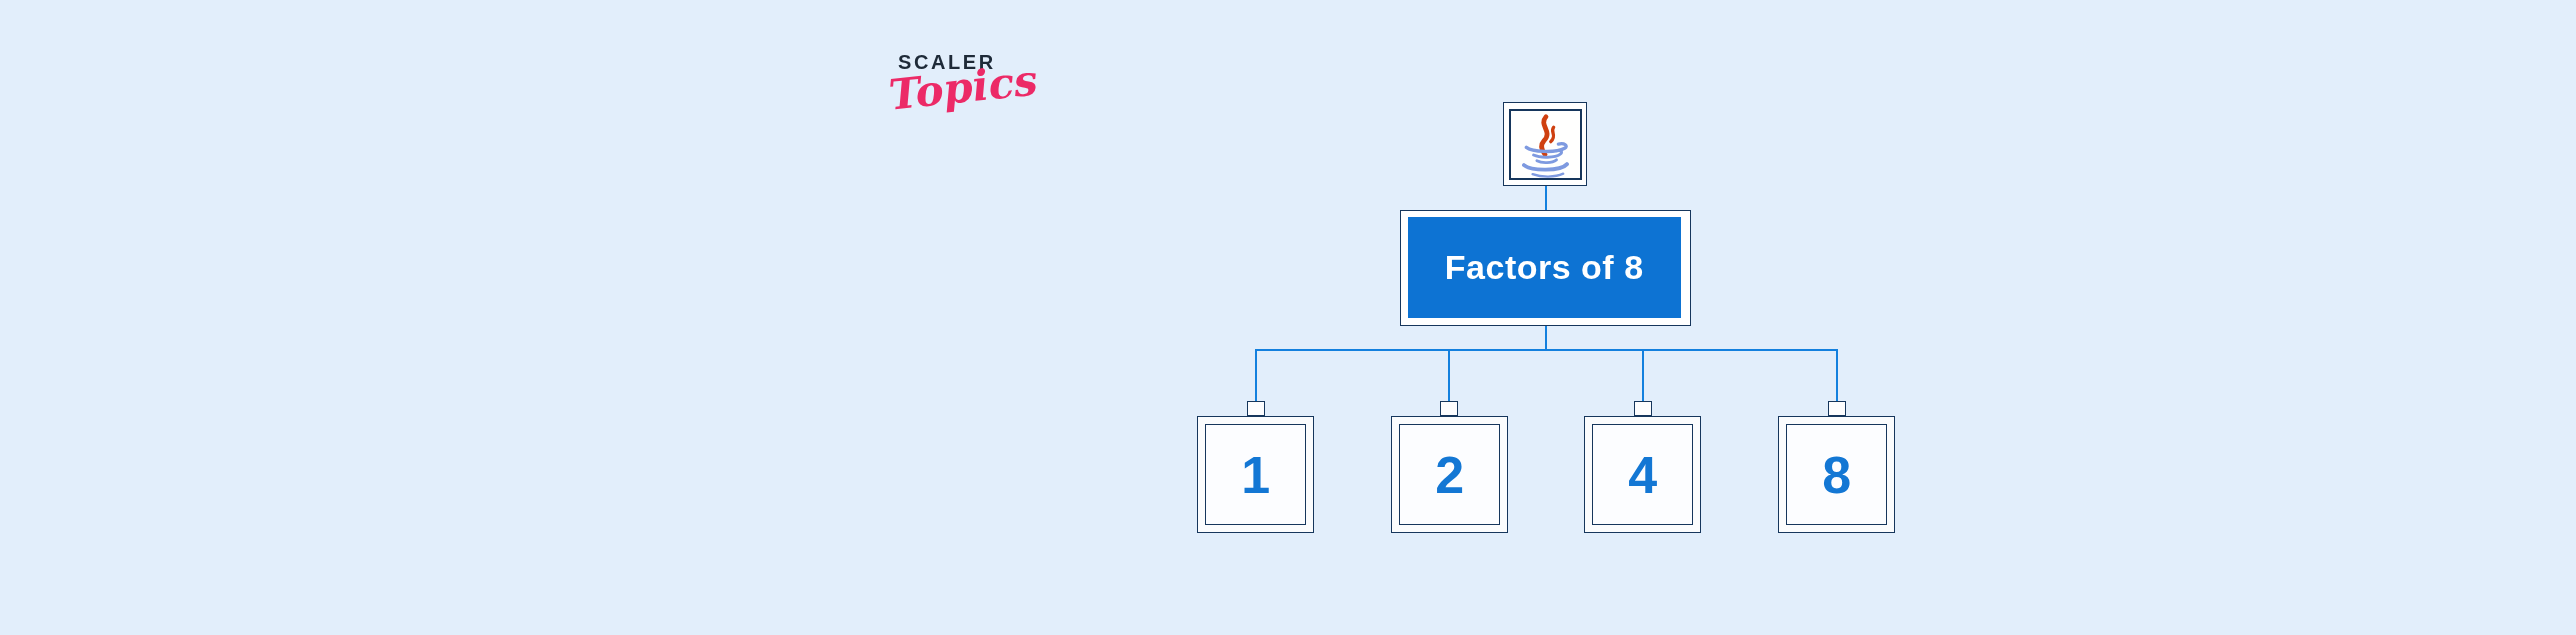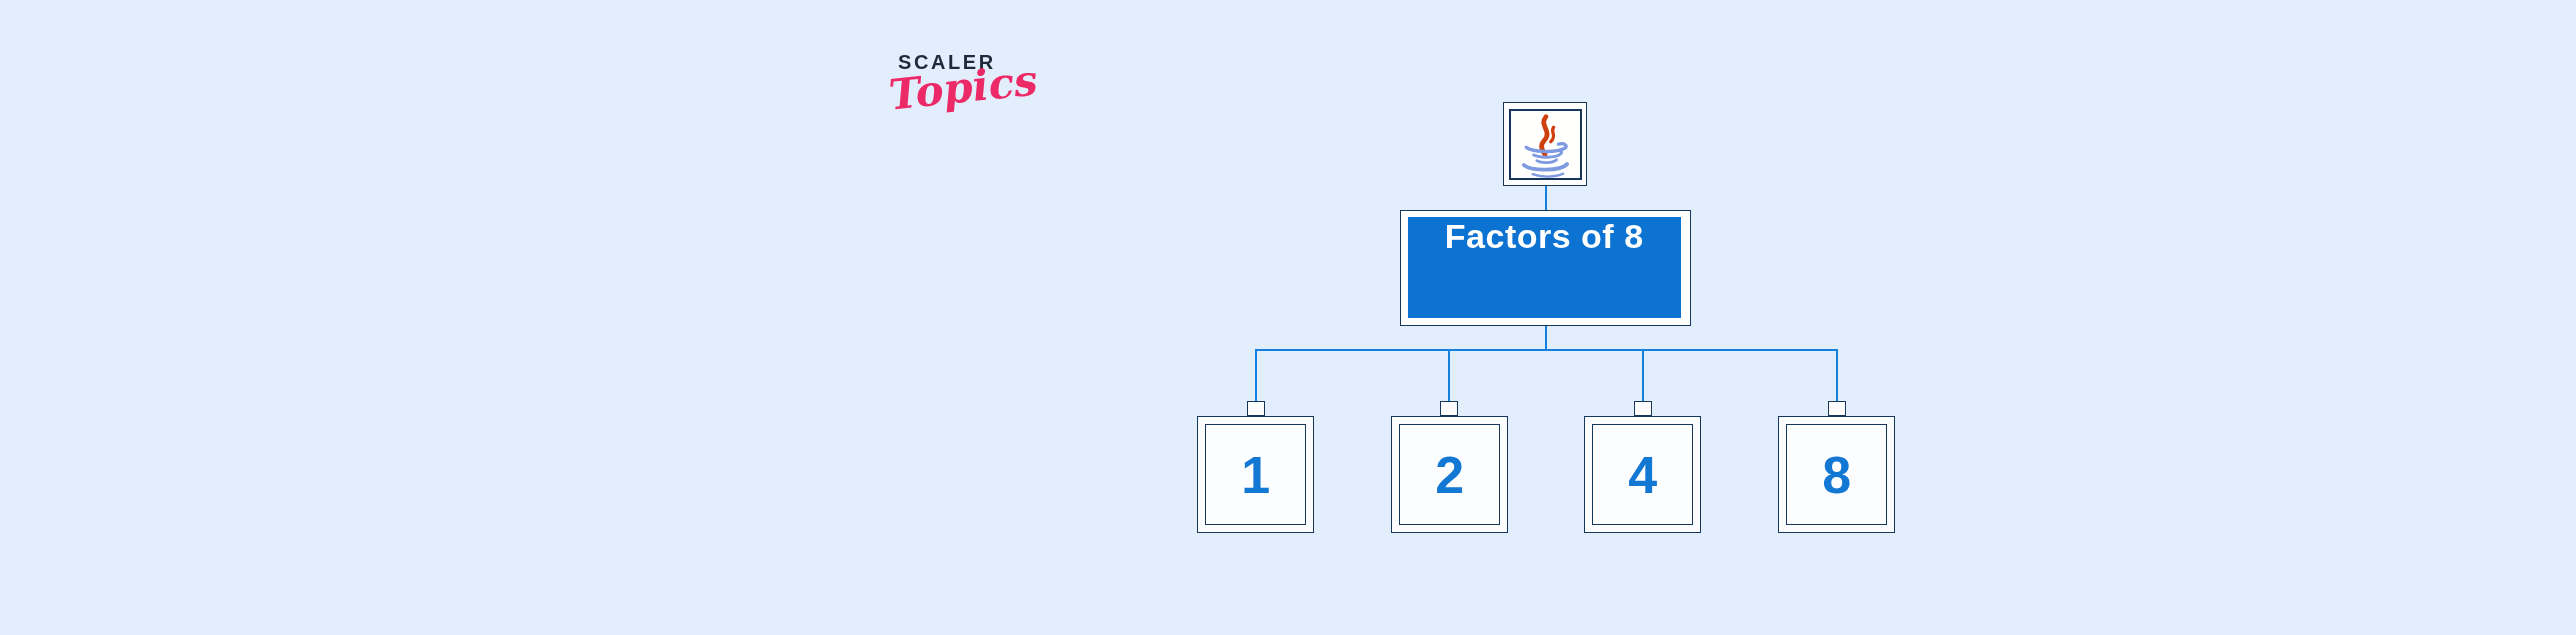--- a/index.html
+++ b/index.html
@@ -55,21 +55,21 @@
   .drop-4 { left: 1836px; }
 
   
   .root-outer {
     left: 1400px; top: 210px; width: 291px; height: 116px;
     background: #ffffff; border: 1px solid #16365c;
   }
   .root-inner {
     left: 6.7px; top: 6.2px; width: 273px; height: 101px;
     background: #0d73d3;
-    display: flex; align-items: flex-start; justify-content: center;
+    display: flex; align-items: center; justify-content: center;
   }
   .root-label {
     color: #ffffff; font-size: 34px; font-weight: bold;
     letter-spacing: 0.5px;
   }
 
   
   .stub {
     top: 401px; width: 17.5px; height: 15px;
     background: #fdfdfe; border: 1px solid #16365c;

